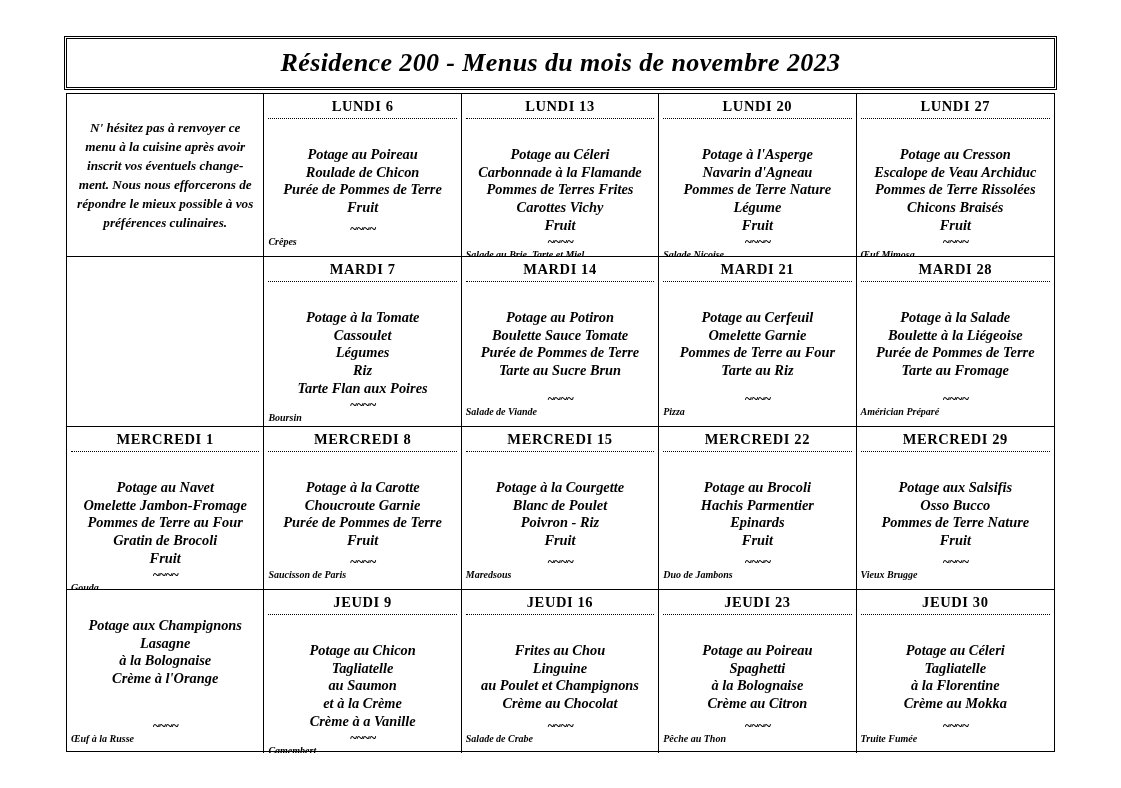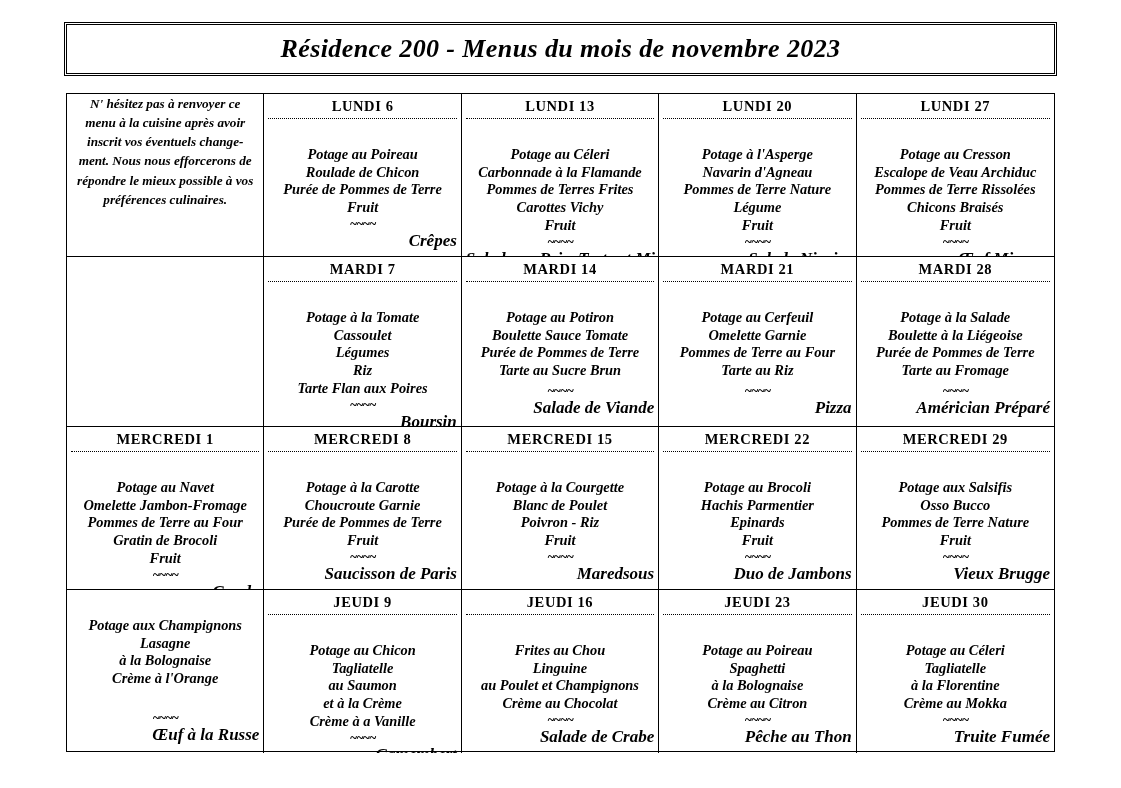--- a/index.html
+++ b/index.html
@@ -19,21 +19,21 @@
     position: relative;
     width: 1121px;
     height: 788px;
     box-sizing: border-box;
   }
 
   
   .title-box {
     position: absolute;
     left: 66px;
-    top: 24px;
+    top: 38px;
     width: 989px;
     height: 50px;
     border: 1.5px solid #000;
     outline: 1.5px solid #000;
     outline-offset: 1.5px;
     display: flex;
     align-items: center;
     justify-content: center;
     box-sizing: border-box;
     background: #fff;
@@ -107,32 +107,32 @@
     font-weight: bold;
     font-size: 13px;
     letter-spacing: -1px;
     line-height: 1;
     margin-top: auto;
     margin-bottom: 1px;
     width: 100%;
   }
   .extra {
     width: 100%;
-    text-align: right;
-    font-style: italic;
-    font-weight: bold;
-    font-size: 17px;
+    text-align: left;
+    font-style: italic;
+    font-weight: bold;
+    font-size: 10px;
     line-height: 1.2;
     padding-bottom: 8px;
     white-space: nowrap;
   }
 
   
   .note-cell {
-    justify-content: flex-start;
+    justify-content: center;
   }
   .note {
     font-style: italic;
     font-weight: bold;
     font-size: 13.2px;
     line-height: 1.45;
     text-align: center;
     padding: 0 6px;
   }
   .empty-cell { }

